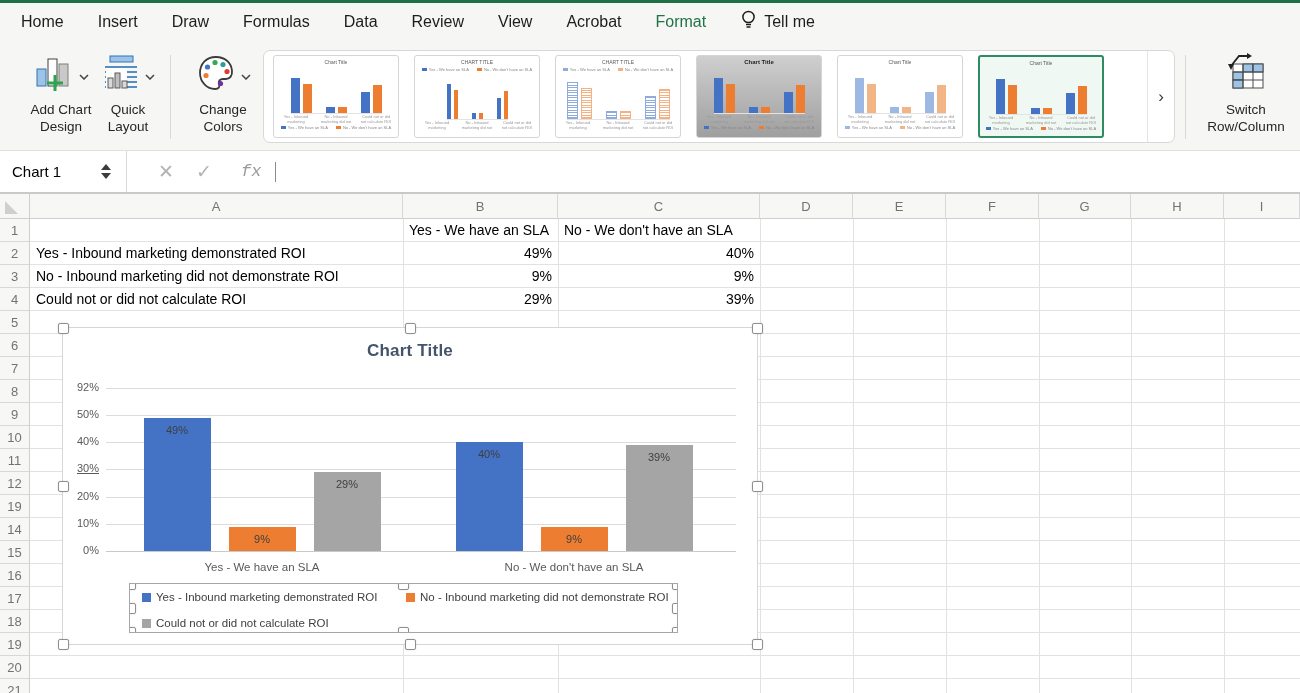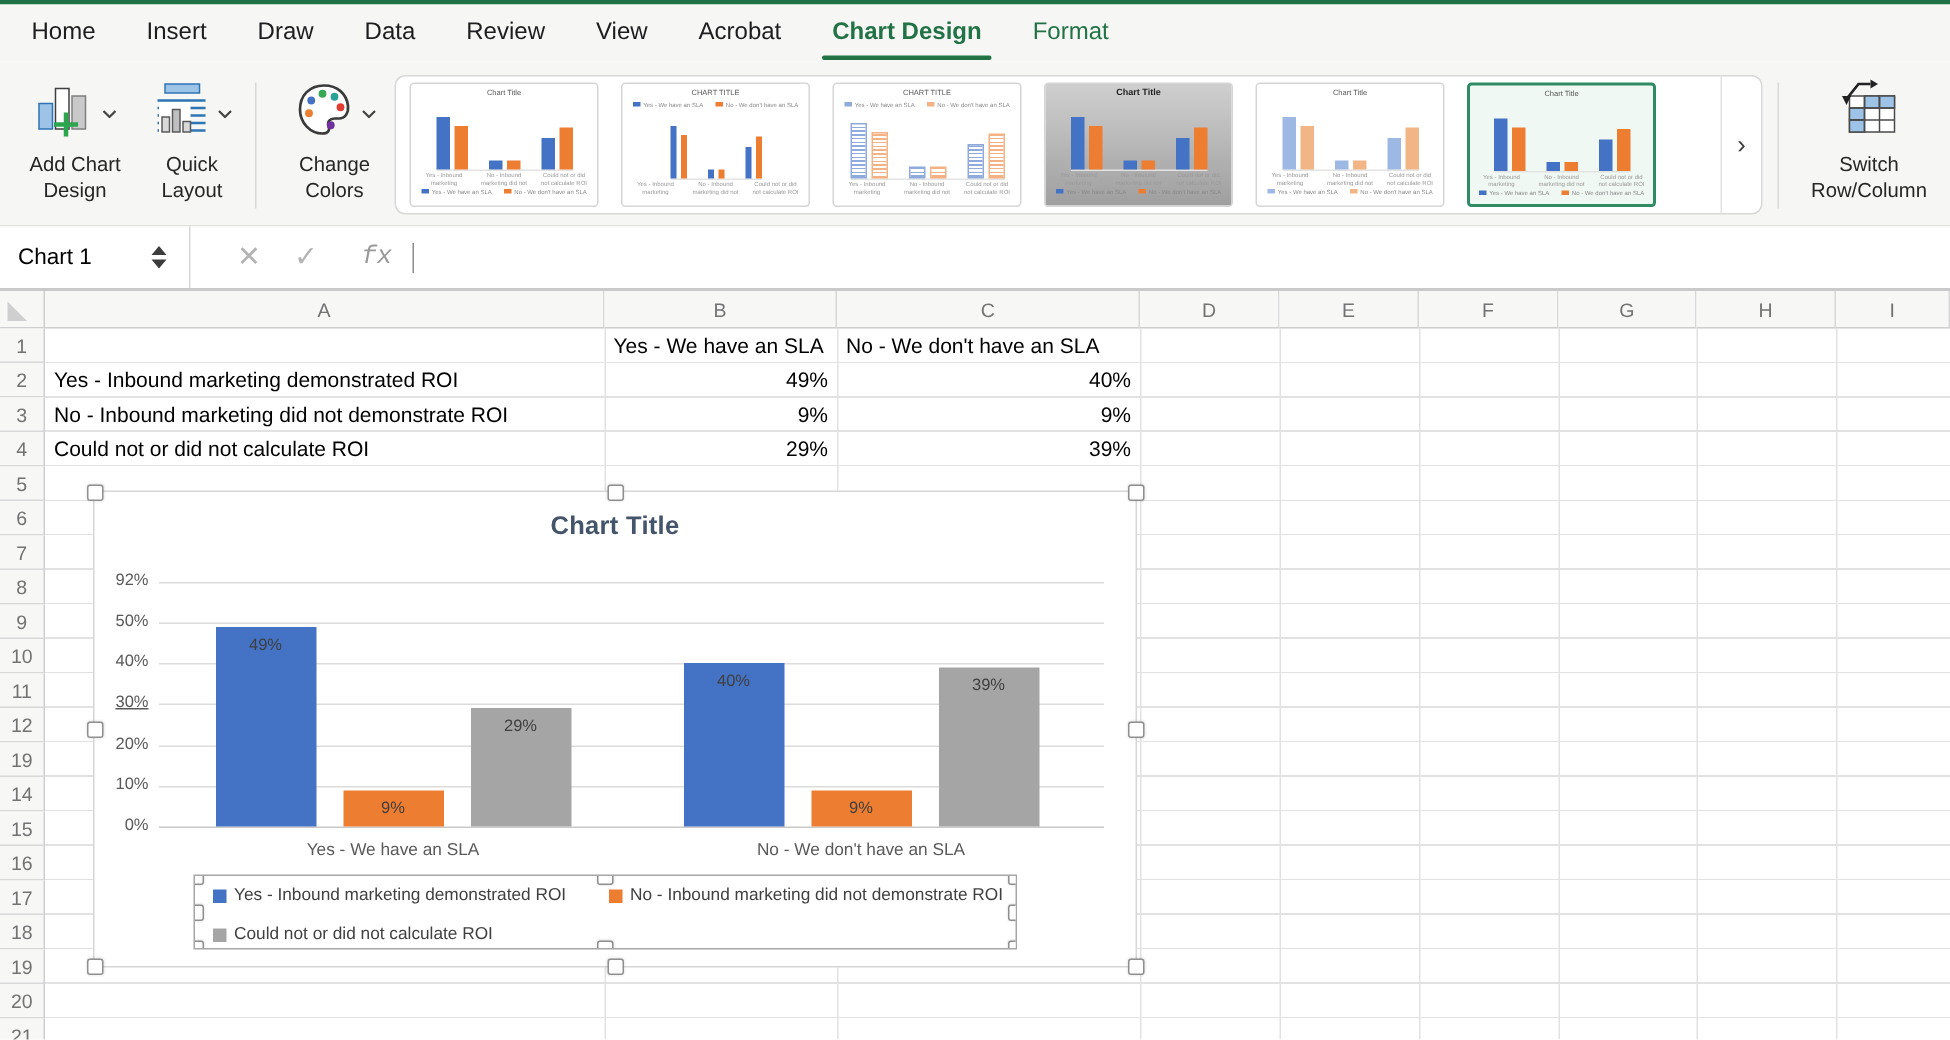--- a/index.html
+++ b/index.html
@@ -120,41 +120,49 @@
     <div class="menu-item">
       <span>Home</span>
     </div>
     <div class="menu-item">
       <span>Insert</span>
     </div>
     <div class="menu-item">
       <span>Draw</span>
     </div>
     <div class="menu-item">
+      <span>Formulas</span>
+    </div>
+    <div class="menu-item">
       <span>Data</span>
     </div>
     <div class="menu-item">
       <span>Review</span>
     </div>
     <div class="menu-item">
       <span>View</span>
     </div>
     <div class="menu-item">
       <span>Acrobat</span>
-    </div>
-    <div class="menu-item active">
-      <span>Chart Design</span>
     </div>
     <div class="menu-item green">
       <span>Format</span>
     </div>
+    <div class="menu-item">
+      <span><svg width="17" height="22" viewBox="0 0 17 22">
+          <circle cx="8.5" cy="8" r="5.6" fill="none" stroke="#1d1d1f" stroke-width="1.5"></circle>
+          <line x1="6" y1="15.5" x2="11" y2="15.5" stroke="#1d1d1f" stroke-width="1.5"></line>
+          <line x1="6.5" y1="18" x2="10.5" y2="18" stroke="#1d1d1f" stroke-width="1.5"></line>
+        </svg></span>
+      <span>Tell me</span>
+    </div>
   </nav>
 
 <div class="ribbon">
-  <div class="ribbon-btn" style="left:3px;width:94px;">
+  <div class="ribbon-btn" style="left:14px;width:94px;">
     <div class="rb-icon">
       <span>
         <svg width="40" height="42" viewBox="0 0 40 42">
           <rect x="3" y="17" width="9" height="17" fill="#9dc3e6" stroke="#2e75b6"></rect>
           <rect x="14" y="7" width="9" height="27" fill="#fff" stroke="#404040"></rect>
           <rect x="25" y="12" width="9" height="22" fill="#c9c9c9" stroke="#7f7f7f"></rect>
           <line x1="13" y1="31" x2="29" y2="31" stroke="#2da44e" stroke-width="3"></line>
           <line x1="21" y1="23" x2="21" y2="39" stroke="#2da44e" stroke-width="3"></line>
         </svg>
       </span>

